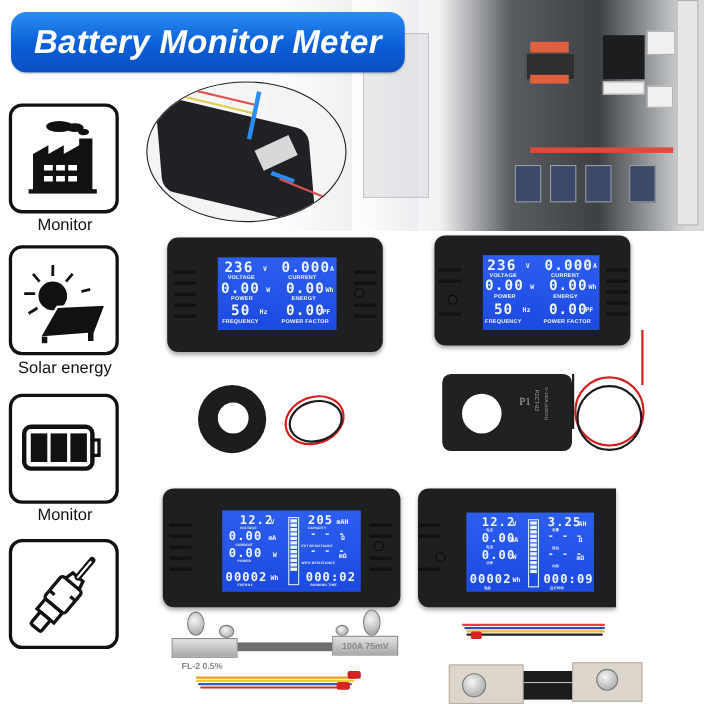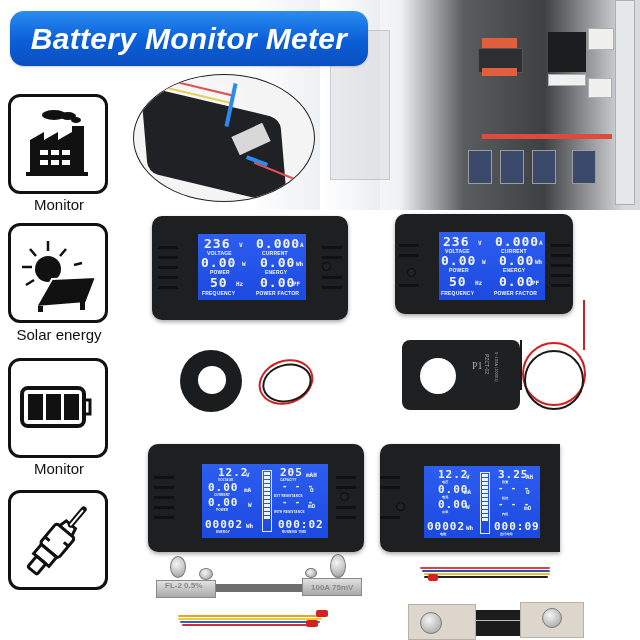--- a/index.html
+++ b/index.html
@@ -360,21 +360,21 @@
     <span class="v" style="left:74px;top:33px;font-size:9px">- - -</span>
     <span class="u" style="left:100px;top:38px">mΩ</span>
     <span class="l" style="left:78px;top:46px;font-size:3px">内阻</span>
     <span class="v" style="left:70px;top:54px;font-size:11px">000:09</span>
     <span class="l" style="left:76px;top:66px;font-size:3px">运行时间</span>
   </div>
   <div class="btn" style="left:16px;top:58px"></div>
 </div>
 
 <div class="shunt-base" style="left:156px;top:580px;width:60px;height:18px">
-  <span class="shunt-text" style="left:8px;top:0">FL-2 0.5%</span>
+  <span class="shunt-text" style="left:8px;top:20px">FL-2 0.5%</span>
 </div>
 <div style="position:absolute;left:216px;top:584px;width:86px;height:8px;background:#6e6e6e"></div>
 <div class="shunt-base" style="left:302px;top:578px;width:60px;height:18px">
   <span class="shunt-text" style="left:8px;top:4px">100A 75mV</span>
 </div>
 <div class="bolt" style="left:170px;top:556px;width:16px;height:22px"></div>
 <div class="bolt" style="left:199px;top:568px;width:14px;height:12px"></div>
 <div class="bolt" style="left:330px;top:554px;width:16px;height:24px"></div>
 <div class="bolt" style="left:305px;top:568px;width:12px;height:10px"></div>
 <div class="wire-bundle" style="left:178px;top:615px;width:146px;background:#f0a020"></div>

